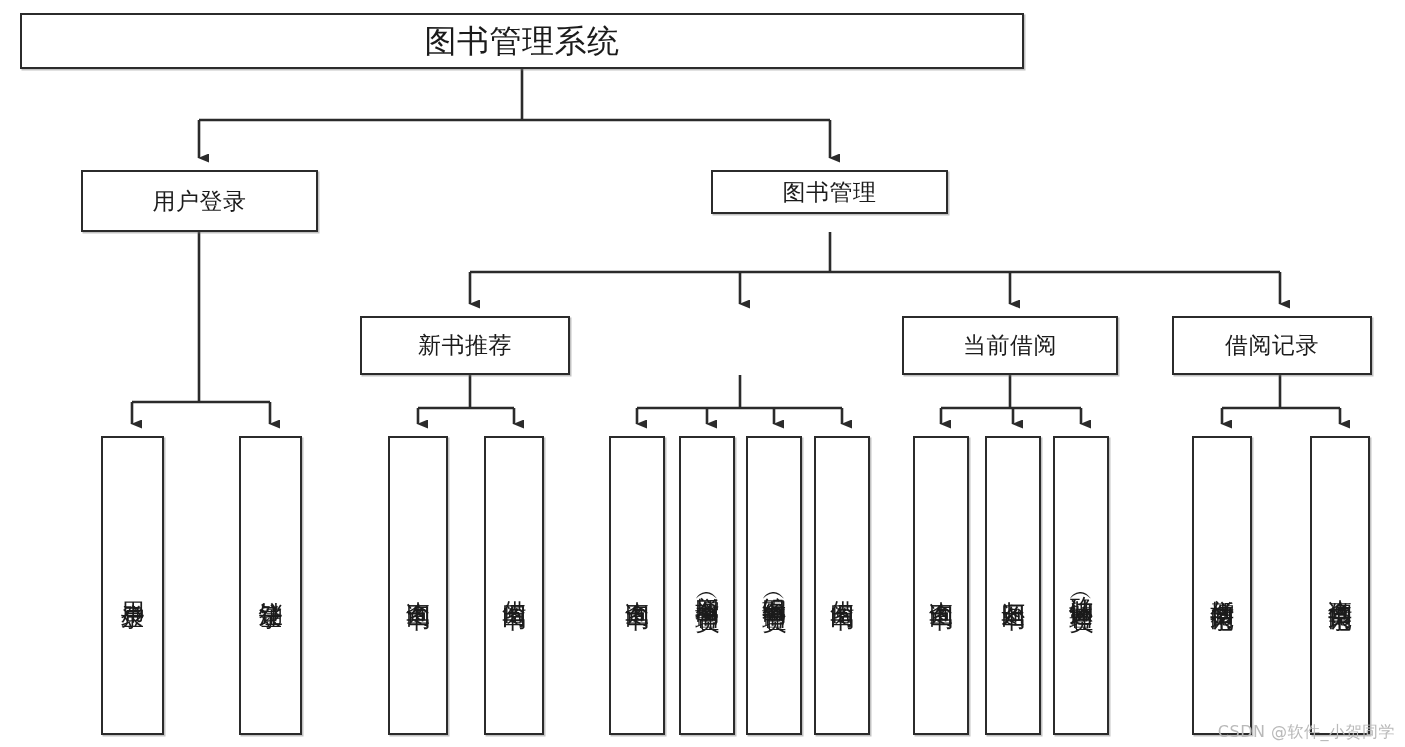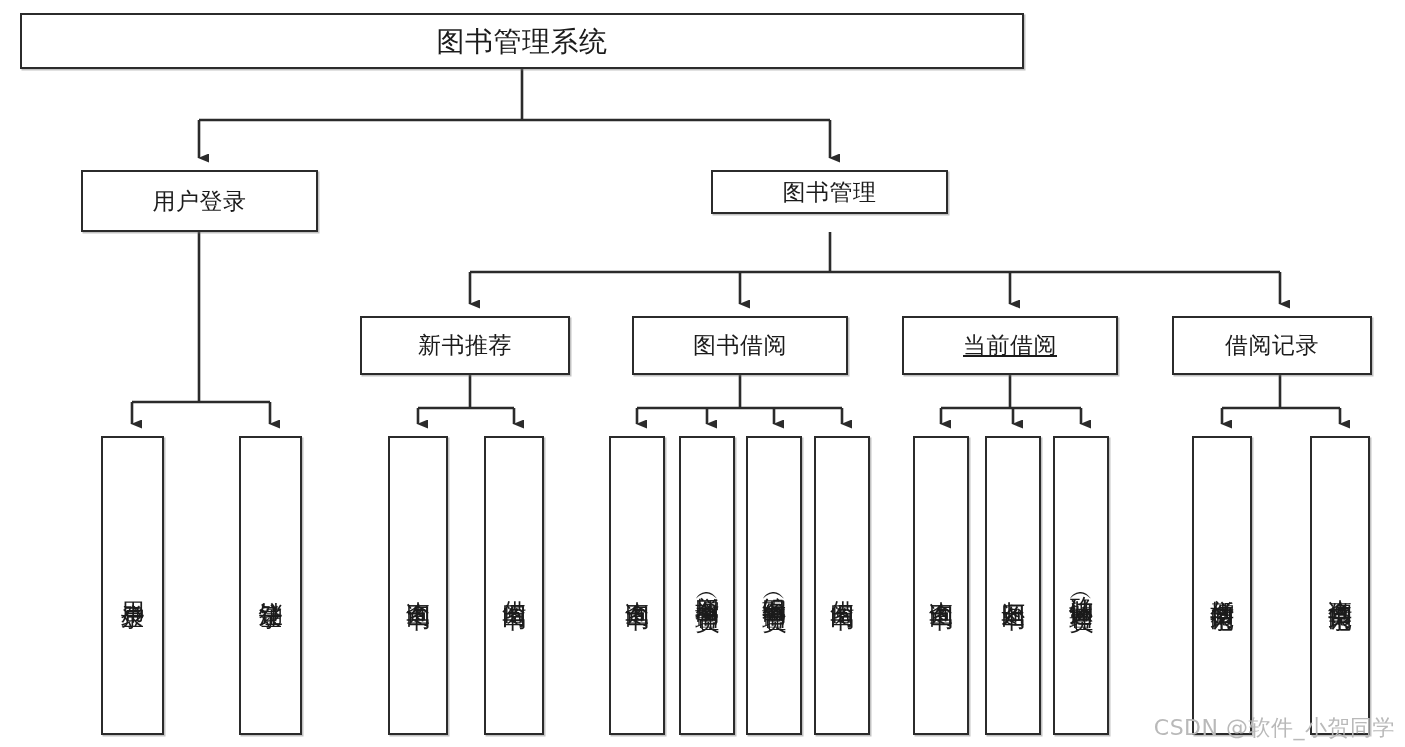--- a/index.html
+++ b/index.html
@@ -46,26 +46,26 @@
     font-size: 23px;
     letter-spacing: 0.5px;
   }
   .node.vertical .node-label {
     writing-mode: vertical-rl;
     text-orientation: upright;
     font-size: 24px;
     letter-spacing: 2px;
     line-height: 1.1;
   }
-  .node.root .node-label { font-size: 28px; }
+  .node.root .node-label { font-size: 32px; }
   #watermark {
     position: absolute;
     right: 10px;
     bottom: 4px;
-    font-size: 22px;
+    font-size: 16px;
     color: #b9b9b9;
     letter-spacing: 0.5px;
     white-space: nowrap;
     font-family: "DejaVu Sans", "Liberation Sans", sans-serif;
   }
 </style>
 </head>
 <body>
 
 <div id="diagram-root" style="background: rgb(255, 255, 255);">
@@ -128,24 +128,21 @@
   <div class="node horizontal" style="left: 81px; top: 170px; width: 237px; height: 62px; border-color: rgb(43, 43, 43); background: rgb(255, 255, 255); color: rgb(27, 27, 27);">
     <span class="node-label">用户登录</span>
   </div>
   <div class="node horizontal" style="left: 711px; top: 170px; width: 237px; height: 44px; border-color: rgb(43, 43, 43); background: rgb(255, 255, 255); color: rgb(27, 27, 27);">
     <span class="node-label">图书管理</span>
   </div>
 
   <div class="node horizontal" style="left: 360px; top: 316px; width: 210px; height: 59px; border-color: rgb(43, 43, 43); background: rgb(255, 255, 255); color: rgb(27, 27, 27);">
     <span class="node-label">新书推荐</span>
   </div>
-  <div class="node horizontal" style="left: 632px; top: 316px; width: 216px; height: 59px; border-color: rgb(43, 43, 43); background: rgb(255, 255, 255); color: rgb(27, 27, 27);">
-    <span class="node-label">图书借阅</span>
-  </div>
-  <div class="node horizontal" style="left: 902px; top: 316px; width: 216px; height: 59px; border-color: rgb(43, 43, 43); background: rgb(255, 255, 255); color: rgb(27, 27, 27); text-decoration: underline;">
+  <div class="node horizontal" style="left: 902px; top: 316px; width: 216px; height: 59px; border-color: rgb(43, 43, 43); background: rgb(255, 255, 255); color: rgb(27, 27, 27);">
     <span class="node-label">当前借阅</span>
   </div>
   <div class="node horizontal" style="left: 1172px; top: 316px; width: 200px; height: 59px; border-color: rgb(43, 43, 43); background: rgb(255, 255, 255); color: rgb(27, 27, 27);">
     <span class="node-label">借阅记录</span>
   </div>
 
   <div class="node vertical" style="left: 101px; top: 436px; width: 63px; height: 299px; border-color: rgb(43, 43, 43); background: rgb(255, 255, 255); color: rgb(27, 27, 27);">
     <span class="node-label">用户登录</span>
   </div>
   <div class="node vertical" style="left: 239px; top: 436px; width: 63px; height: 299px; border-color: rgb(43, 43, 43); background: rgb(255, 255, 255); color: rgb(27, 27, 27);">

